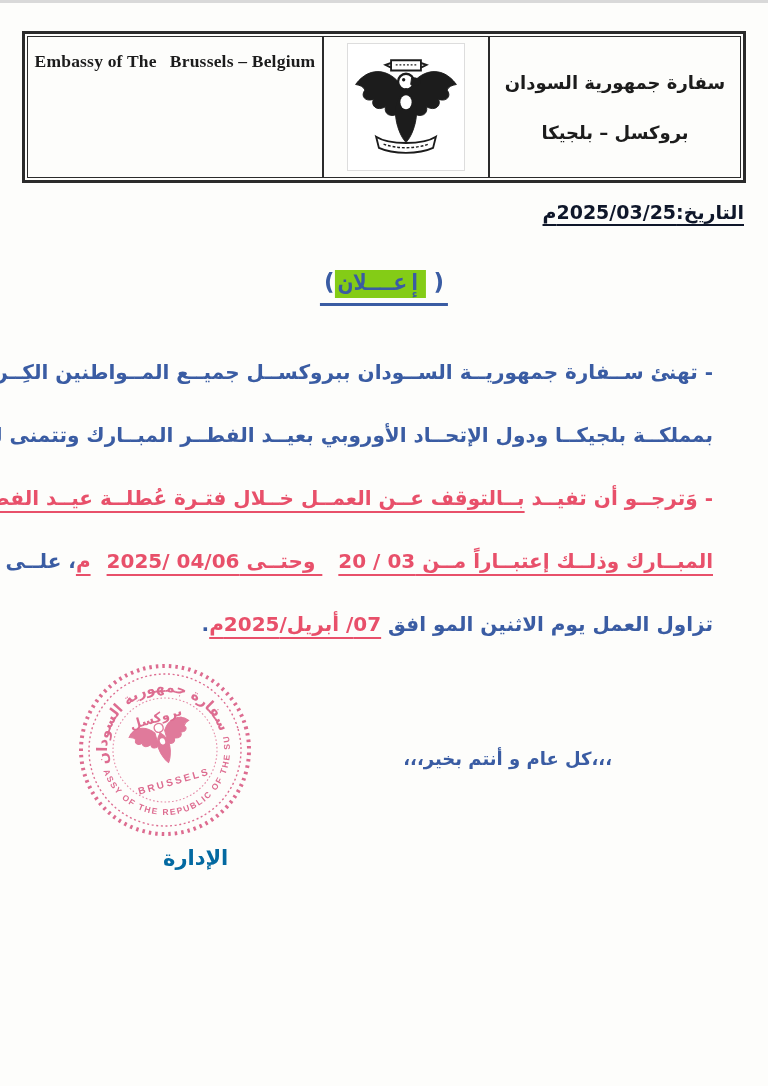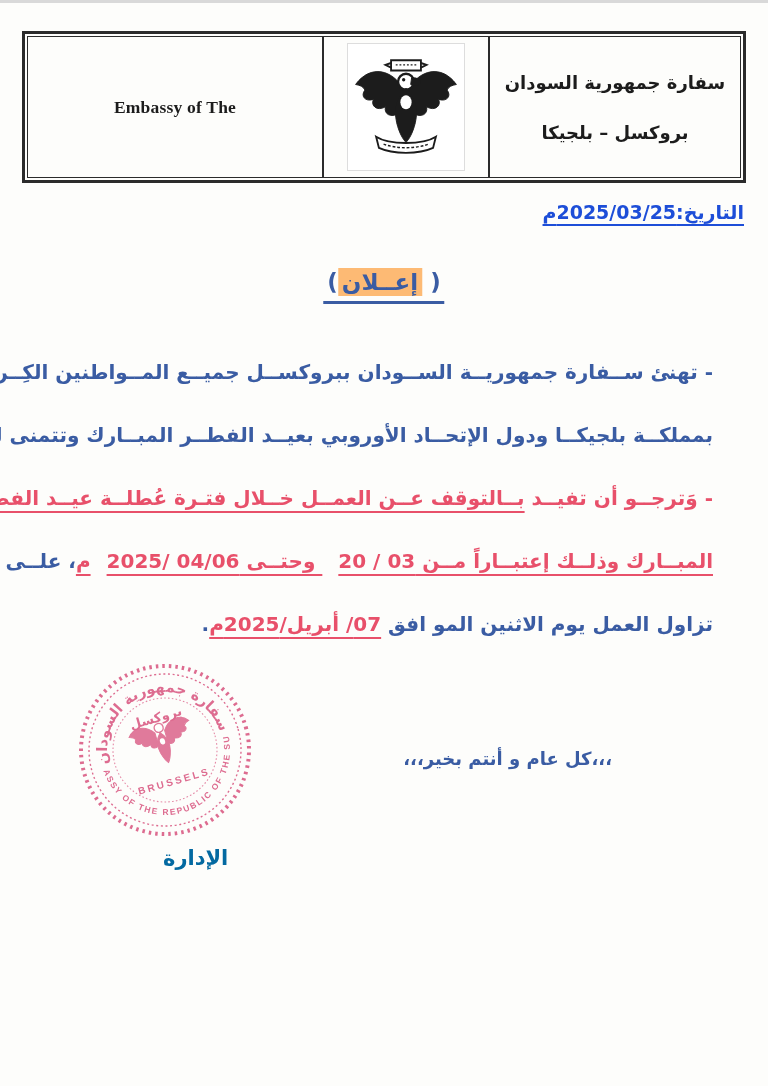--- a/index.html
+++ b/index.html
@@ -21,44 +21,44 @@
     position:absolute;left:22px;top:28px;width:718px;height:146px;
     border:3px solid #2b2b2b;
   }
   .header-inner{
     position:absolute;inset:2px;
     border:1px solid #2b2b2b;
     display:flex;flex-direction:row;
   }
   .hcell{position:relative;height:100%;}
   .hcell-en{width:296px;border-right:2px solid #2b2b2b;
-    display:flex;flex-direction:column;justify-content:space-around;
+    display:flex;flex-direction:row;justify-content:space-around;
     padding:14px 0 14px 0;box-sizing:border-box;text-align:center;}
   .hcell-logo{width:164px;border-right:2px solid #2b2b2b;
     display:flex;align-items:center;justify-content:center;}
   .hcell-ar{flex:1;display:flex;flex-direction:column;justify-content:space-around;
     padding:20px 0;box-sizing:border-box;text-align:center;direction:rtl;}
   .en-line{font-family:"Liberation Serif", serif;font-weight:bold;
     font-size:17.5px;color:#1c1c1c;letter-spacing:.2px;}
   .ar-head-line{font-size:18px;font-weight:bold;color:#1c1c1c;}
   .emblem-frame{border:1px solid #ddd;padding:2px;background:#fff;}
   
   .date-line{
     position:absolute;top:198px;right:24px;
-    direction:rtl;font-size:19px;font-weight:bold;color:#1d4ed8;
+    direction:rtl;font-size:19px;font-weight:bold;color:#0f172a;
     text-decoration:underline;text-decoration-thickness:2px;text-underline-offset:5px;
   }
   
   .doc-title{
     position:absolute;top:266px;left:50%;transform:translateX(-50%);
     font-size:23px;font-weight:bold;color:#3a5ca3;
     border-bottom:3px solid #3a5ca3;padding:0 4px 6px 4px;
     white-space:nowrap;direction:ltr;
   }
-  .doc-title .hl{background:#fdba74;padding:1px 4px;}
+  .doc-title .hl{background:#84cc16;padding:1px 4px;font-family:Liberation Mono, monospace;}
   
   .body-block{
     position:absolute;top:338px;right:55px;width:660px;
     direction:rtl;text-align:right;
   }
   .line{
     height:63px;line-height:63px;white-space:nowrap;
     font-size:20px;font-weight:bold;color:#3a5ca3;
   }
   .red{color:#e8506a;}
@@ -80,20 +80,21 @@
 </head>
 <body>
 
 <div class="page">
 
   <div class="header-box">
     <div class="header-inner">
 
       <div class="hcell hcell-en">
         <div class="en-line">Embassy of  The</div>
+        <div class="en-line">Brussels – Belgium</div>
       </div>
 
       <div class="hcell hcell-logo">
         <div class="emblem-frame">
           <svg width="112" height="118" viewBox="0 0 120 120" aria-hidden="true">
             <g stroke="#1c1c1c" fill="#1c1c1c">
 
               <path d="M44,12 h32 v11 h-32 z" fill="#fff" stroke-width="2"></path>
               <path d="M44,15 l-6,2 6,3 M76,15 l6,2 -6,3" fill="none" stroke-width="2"></path>
               <path d="M49,17 h22" fill="none" stroke-width="1.5" stroke-dasharray="2 2"></path>

